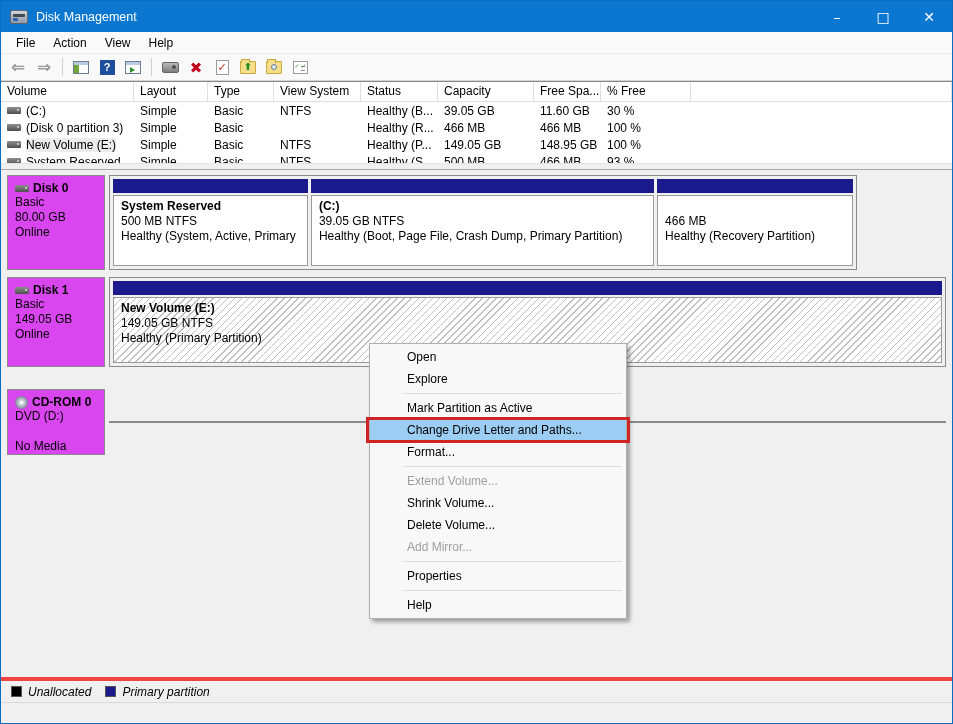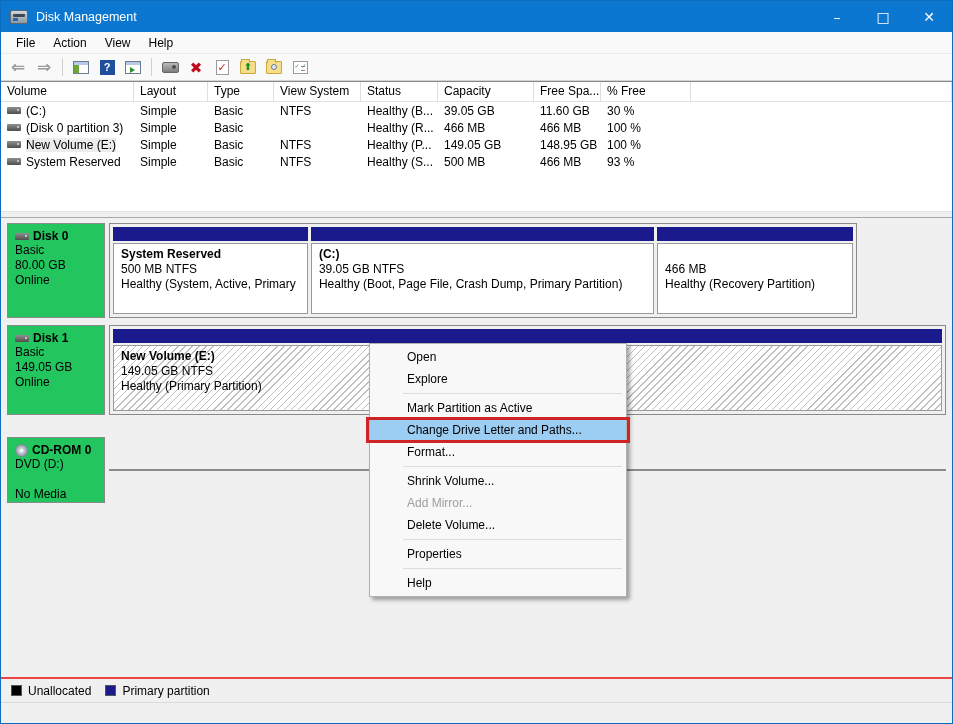--- a/index.html
+++ b/index.html
@@ -46,60 +46,60 @@
   .ic-folder { width:16px; height:13px; background:#f5dd8a; border:1px solid #c9a83c; border-radius:1px;
                position:relative; display:flex; align-items:center; justify-content:center; }
   .ic-folder::before { content:""; position:absolute; top:-3px; left:0; width:7px; height:3px; background:#f5dd8a; border:1px solid #c9a83c; border-bottom:none; }
   .ic-folder .up { color:#1f8f1f; font-size:10px; font-weight:bold; line-height:1; }
   .ic-folder .mag { width:6px; height:6px; border:1.5px solid #6b7c93; border-radius:50%; background:#dce9f7; }
   .ic-list { width:15px; height:13px; background:#fff; border:1px solid #9b9b9b; position:relative; }
   .ic-list::before { content:"✓ ✓"; position:absolute; left:1px; top:0px; font-size:6px; color:#2f8f2f; letter-spacing:0px; }
   .ic-list::after { content:""; position:absolute; left:7px; right:2px; top:4px; height:1px; background:#888; box-shadow:0 4px 0 #888; }
 
   
-  .vol-panel { height:130px; background:#fff; border-top:1px solid #828790; flex:0 0 auto; overflow:hidden; }
+  .vol-panel { height:82px; background:#fff; border-top:1px solid #828790; flex:0 0 auto; overflow:hidden; }
   .grid-row { display:grid; grid-template-columns:133px 74px 66px 87px 77px 96px 67px 90px 1fr; }
   .vt-header { height:20px; }
   .vt-header .hcell { border-right:1px solid #dedfe0; border-bottom:1px solid #dedfe0;
                       padding:2px 4px 0 6px; font-size:12px; white-space:nowrap; overflow:hidden; }
   .vt-row { height:17px; align-items:center; }
   .vt-cell { padding:0 4px 0 6px; white-space:nowrap; overflow:hidden; font-size:12px; }
   .vol-name { display:flex; align-items:center; gap:5px; }
   .drive-ic { flex:0 0 auto; width:14px; height:7px; background:linear-gradient(#8f8f8f,#4f4f4f);
               border-radius:1px; position:relative; }
   .drive-ic::after { content:""; position:absolute; right:2px; top:2px; width:2px; height:2px; background:#ddd; border-radius:50%; }
   .sel-soft { background:#ececec; }
 
   
   .splitter { height:7px; background:#f0f0f0; border-top:1px solid #e3e3e3; border-bottom:1px solid #a8a8a8; flex:0 0 auto; }
 
   
   .disk-view { flex:1 1 auto; background:#f0f0f0; padding:5px 6px; overflow:hidden; }
   .disk-row { display:flex; margin-bottom:7px; }
-  .disk-label { flex:0 0 98px; border:1px solid #8a8a8a; background:#22c55e; padding:5px 6px 0 7px; margin-right:4px; }
+  .disk-label { flex:0 0 98px; border:1px solid #8a8a8a; background:#d946ef; padding:5px 6px 0 7px; margin-right:4px; }
   .disk-label .name { display:flex; align-items:center; gap:4px; font-weight:bold; font-size:12px; }
   .disk-label .sub { font-size:12px; line-height:15px; min-height:15px; white-space:nowrap; }
   .cd-ic { width:13px; height:11px; position:relative; flex:0 0 auto; }
   .cd-ic::before { content:""; position:absolute; left:0; top:0; width:11px; height:11px; border-radius:50%;
                    background:radial-gradient(circle,#fff 1px,#cfd6dd 2px,#9aa6b1 5px); border:1px solid #7e8994; }
   .parts-box { border:1px solid #8a8a8a; padding:3px; display:flex; gap:3px; }
   .parts-box.grow { flex:1 1 auto; }
   .partition { display:flex; flex-direction:column; min-width:0; }
   .part-strip { height:14px; background:#1a1a8c; flex:0 0 auto; }
   .part-body { flex:1 1 auto; background:#fff; border:1px solid #9a9a9a; margin-top:2px;
                padding:3px 7px; overflow:hidden; }
   .part-body.hatched { background:#fff;
       background-image:repeating-linear-gradient(135deg, rgba(140,140,140,.55) 0 1px, transparent 1px 5px); }
   .part-title { font-weight:bold; font-size:12px; white-space:nowrap; overflow:hidden; min-height:15px; }
   .part-line { font-size:12px; white-space:nowrap; overflow:hidden; line-height:15px; }
   .empty-media-box { flex:1 1 auto; border:1px solid #8a8a8a; background:#f0f0f0; }
 
   
-  .legend { height:25px; background:#f0f0f0; border-top:2px solid #ef4444; display:flex; align-items:center;
-            padding-left:10px; gap:14px; flex:0 0 auto; }
+  .legend { height:25px; background:#f0f0f0; border-top:4px solid #ef4444; display:flex; align-items:center;
+            padding-left:10px; gap:14px; flex:0 0 auto;font-style:italic; }
   .legend-item { display:flex; align-items:center; gap:6px; font-size:12px; }
   .swatch { width:11px; height:11px; border:1px solid #555; }
   .statusbar { height:21px; background:#f0f0f0; border-top:1px solid #dadada; flex:0 0 auto; }
 
   
   .ctx-menu { position:absolute; left:368px; top:342px; width:258px; background:#f8f8f8;
               border:1px solid #b0b0b0; box-shadow:3px 3px 4px rgba(0,0,0,.35); z-index:50; padding:2px 0; }
   .ctx-item { height:22px; display:flex; align-items:center; padding-left:37px; font-size:12px;
               position:relative; white-space:nowrap; }
   .ctx-item.disabled { color:#9e9e9e; }
@@ -342,22 +342,23 @@
     <div class="ctx-item">Open</div>
     <div class="ctx-item">Explore</div>
     <div class="ctx-sep"></div>
     <div class="ctx-item">Mark Partition as Active</div>
     <div class="ctx-item highlight">
       <span>Change Drive Letter and Paths...</span>
       <div class="red-annotation"></div>
     </div>
     <div class="ctx-item">Format...</div>
     <div class="ctx-sep"></div>
+    <div class="ctx-item disabled">Extend Volume...</div>
     <div class="ctx-item">Shrink Volume...</div>
+    <div class="ctx-item">Delete Volume...</div>
     <div class="ctx-item disabled">Add Mirror...</div>
-    <div class="ctx-item">Delete Volume...</div>
     <div class="ctx-sep"></div>
     <div class="ctx-item">Properties</div>
     <div class="ctx-sep"></div>
     <div class="ctx-item">Help</div>
   </div>
 
 </div>
 
 </body></html>

